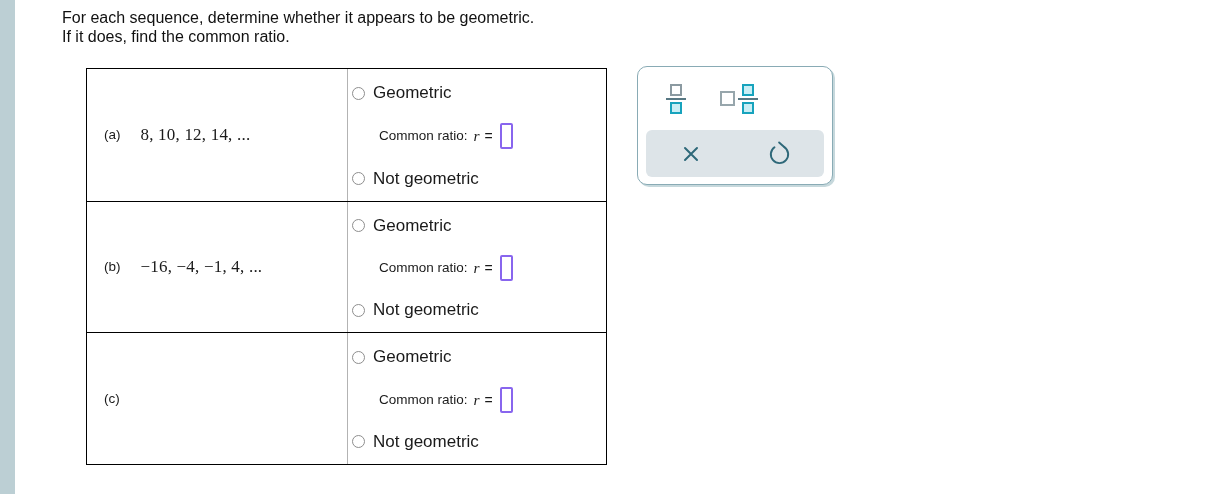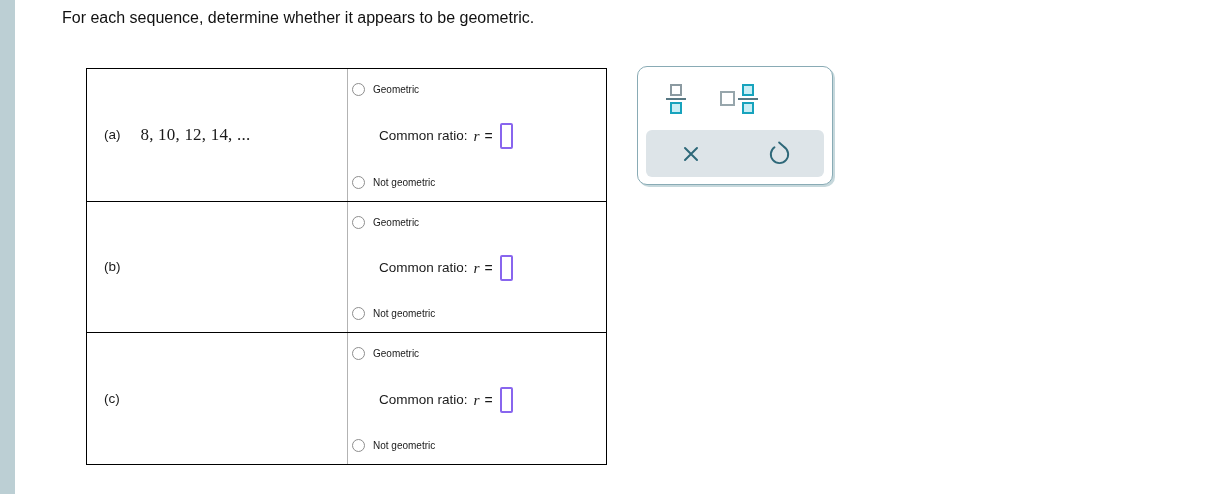--- a/index.html
+++ b/index.html
@@ -32,21 +32,21 @@
   }
   .frac {
     display:inline-flex; flex-direction:column; align-items:center;
     font-size:15px; line-height:15px; margin:0 2px; transform:translateY(-1px);
   }
   .frac-bar { align-self:stretch; height:1px; background:#000; margin:2px 0; }
   .cell-opts {
     display:flex; flex-direction:column; justify-content:space-between;
     padding:14px 6px 12px 4px;
   }
-  .opt { display:flex; align-items:center; gap:8px; font-size:10px; }
+  .opt { display:flex; align-items:center; gap:8px; font-size:17px; }
   .radio {
     width:13px; height:13px; border:1px solid #8e8e8e; border-radius:50%;
     background:#fff; flex:0 0 auto;
   }
   .ratio-line { display:flex; align-items:center; padding-left:27px; font-size:13.5px;text-align:right; }
   .r-var {
     font-family:"Liberation Serif", serif; font-style:italic; font-size:15.5px;
     margin:0 5px 0 6px;
   }
   .eq { font-size:14px; }
@@ -78,20 +78,21 @@
   }
 </style>
 </head>
 <body>
 
 <div class="stage">
   <div class="left-bar"></div>
 
   <div class="question">
     <div>For each sequence, determine whether it appears to be geometric.</div>
+    <div>If it does, find the common ratio.</div>
   </div>
 
   <div class="seq-table">
 
     <div class="prow">
       <div class="cell-seq">
         <span class="p-label">(a)</span>
         <span class="seq">8, 10, 12, 14, ...</span>
       </div>
       <div class="cell-opts">
@@ -108,20 +109,21 @@
         <div class="opt">
           <span class="radio"></span>
           <span>Not geometric</span>
         </div>
       </div>
     </div>
 
     <div class="prow">
       <div class="cell-seq">
         <span class="p-label">(b)</span>
+        <span class="seq">−16, −4, −1, 4, ...</span>
       </div>
       <div class="cell-opts">
         <div class="opt">
           <span class="radio"></span>
           <span>Geometric</span>
         </div>
         <div class="ratio-line">
           <span>Common ratio:</span>
           <span class="r-var">r</span>
           <span class="eq">=</span>

